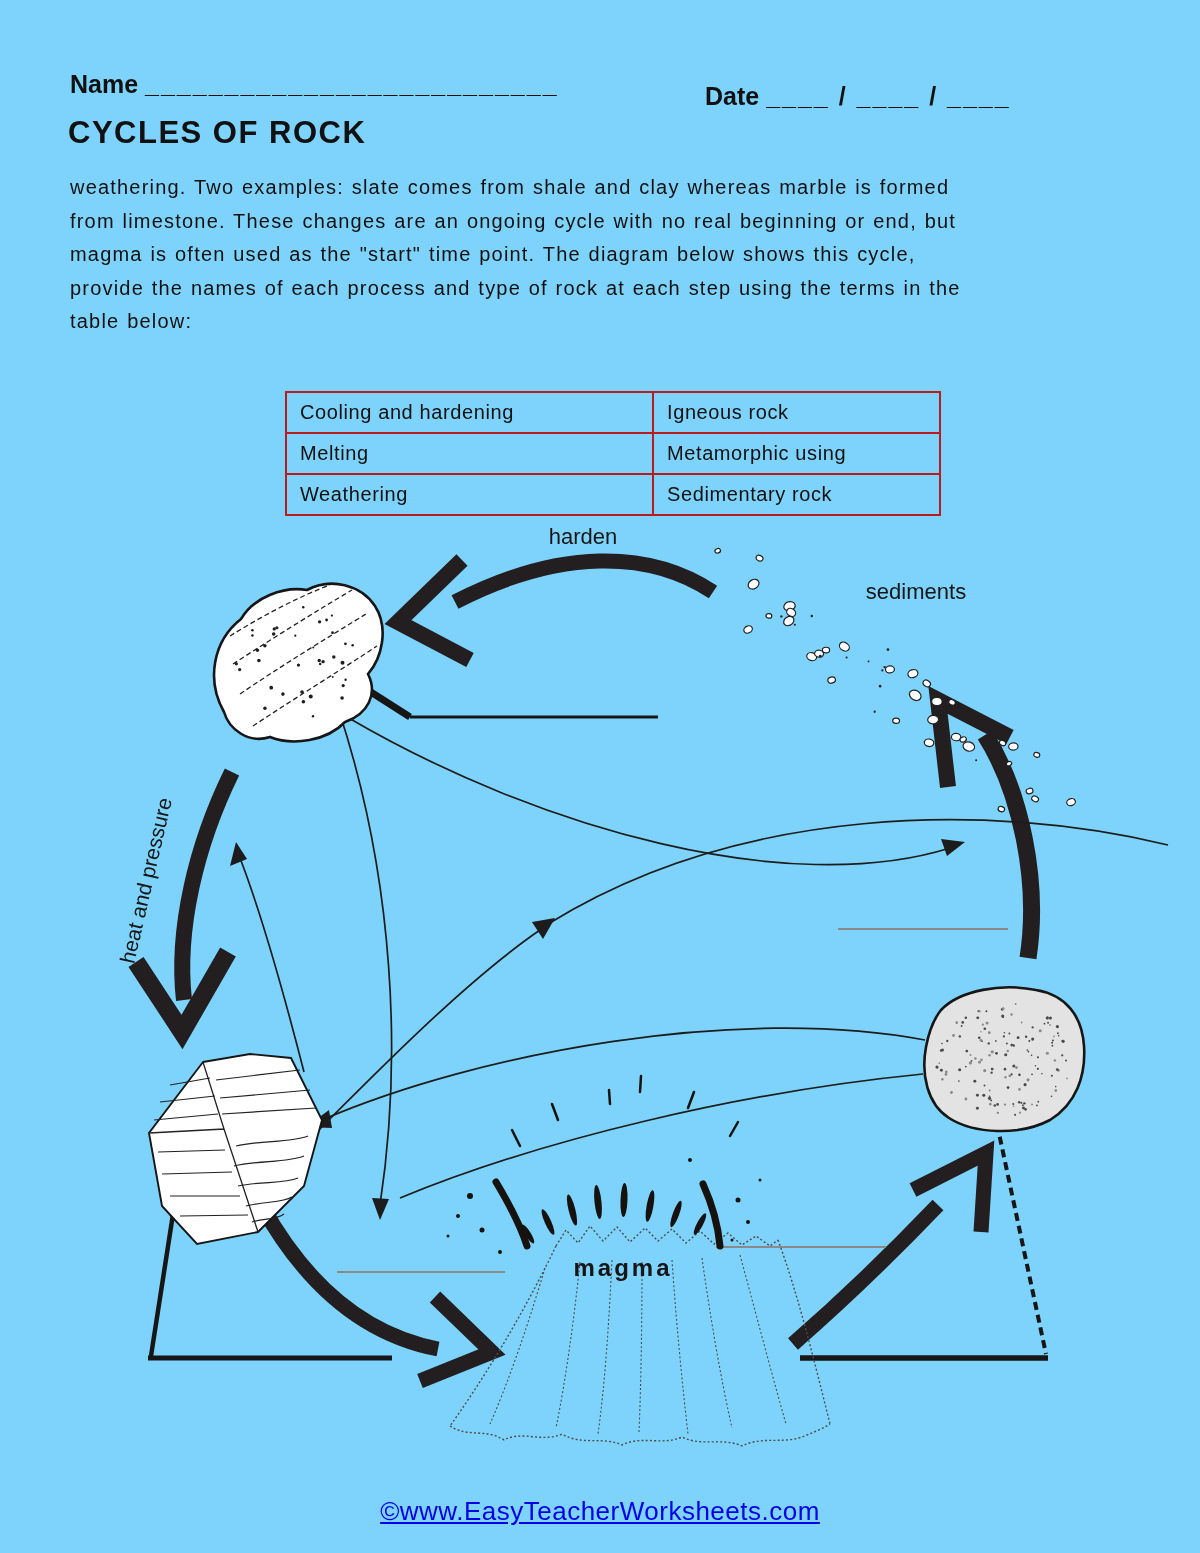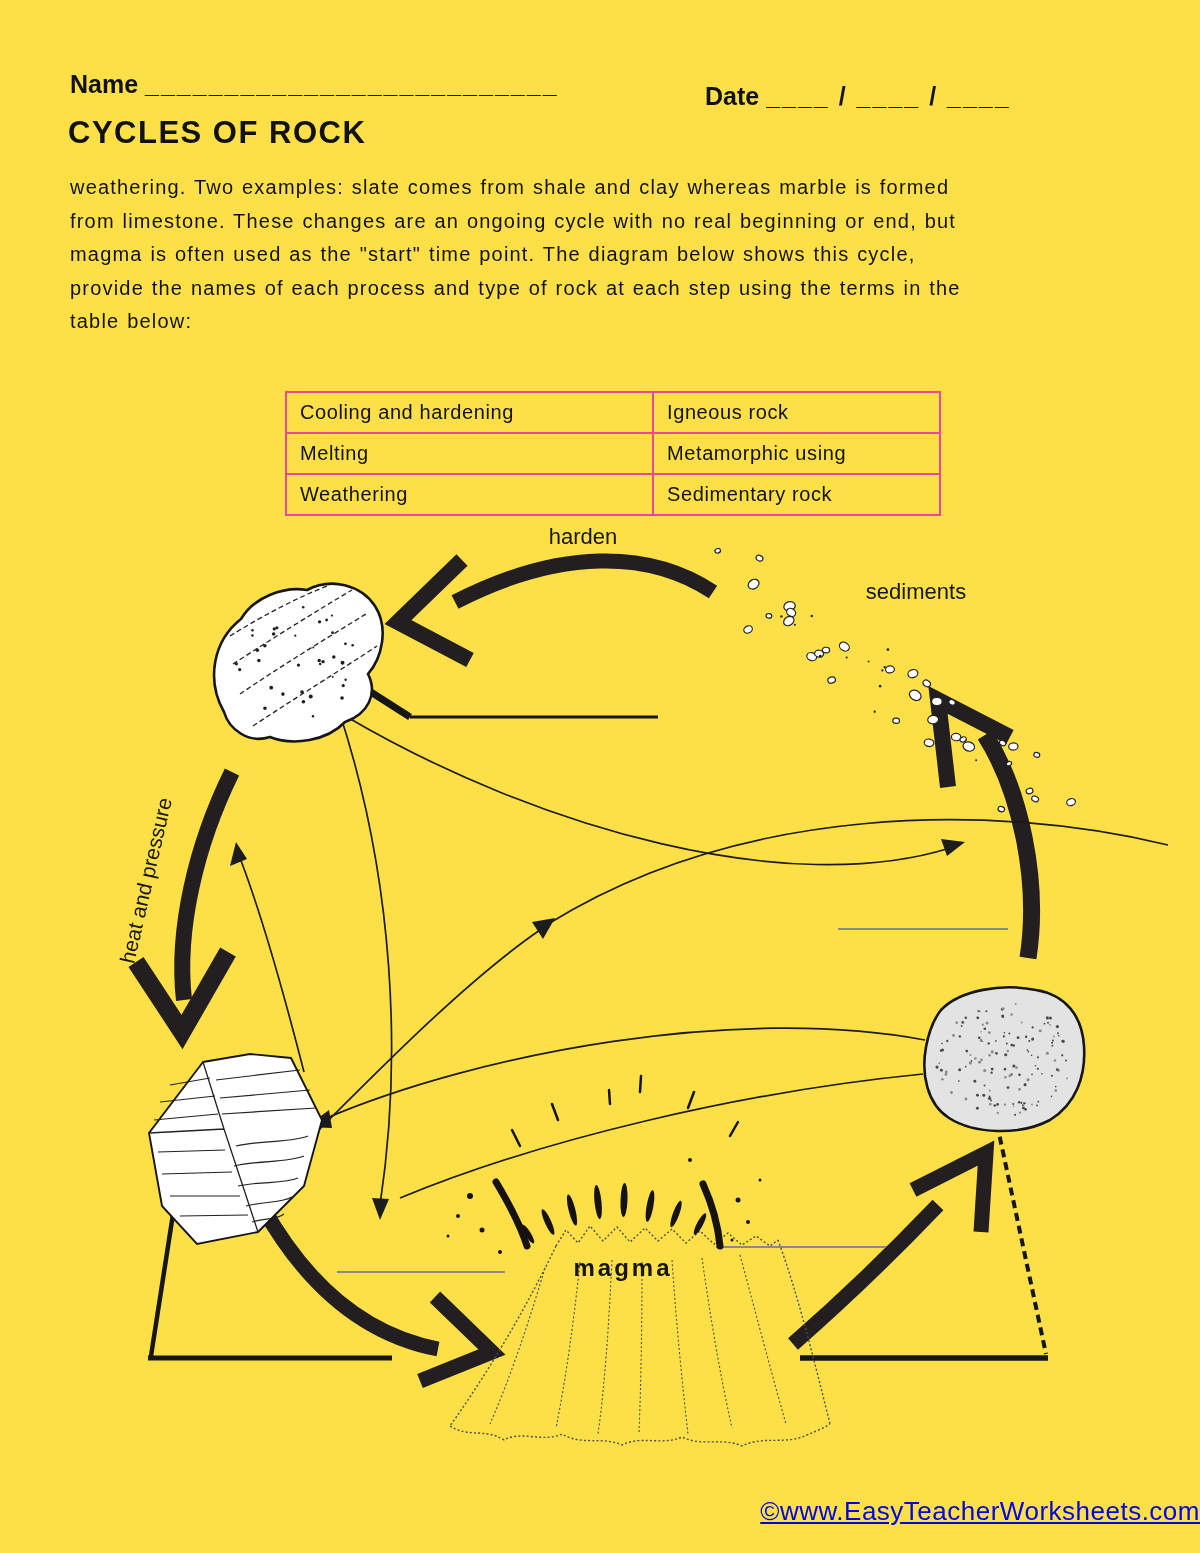--- a/index.html
+++ b/index.html
@@ -1,29 +1,29 @@
 <!DOCTYPE html>
 <html><head>
 <meta charset="utf-8">
 <style>
   html,body{margin:0;padding:0;background:#fff;}
-  .page{position:relative;width:1200px;height:1553px;background:#fde047;overflow:hidden;
+  .page{position:relative;width:1200px;height:1553px;background:#7dd3fc;overflow:hidden;
         font-family:"Liberation Sans",sans-serif;color:#111;}
   .name-row{position:absolute;left:70px;top:70px;width:1080px;font-size:25px;font-weight:bold;}
   .name-blank{letter-spacing:2px;font-weight:bold;}
   .date-group{position:absolute;left:635px;top:12px;}
   .page-title{position:absolute;left:68px;top:115px;font-size:31px;font-weight:bold;letter-spacing:1.5px;}
   .intro{position:absolute;left:70px;top:171px;font-size:20px;letter-spacing:1.2px;word-spacing:1px;
          line-height:33.6px;white-space:nowrap;}
   table.terms{position:absolute;left:285px;top:391px;border-collapse:collapse;}
-  table.terms td{border:2px solid #ec4899;height:39px;font-size:20px;letter-spacing:0.6px;
+  table.terms td{border:2px solid #b91c1c;height:39px;font-size:20px;letter-spacing:0.6px;
                  padding:0 6px 0 13px;vertical-align:middle;}
   td.c1{width:346px;} td.c2{width:266px;margin-top:46px;}
   .diagram-svg{position:absolute;left:0;top:0;}
-  .footer{position:absolute;left:0;top:1496px;width:1200px;text-align:right;}
+  .footer{position:absolute;left:0;top:1496px;width:1200px;text-align:center;}
   .footer a{color:#0000e6;text-decoration:underline;font-size:26px;letter-spacing:0.5px;cursor:pointer;}
 </style>
 </head>
 <body>
 
 <div class="page">
 
   <div class="name-row">
     <span>Name</span>
     <span class="name-blank">__________________________</span>

